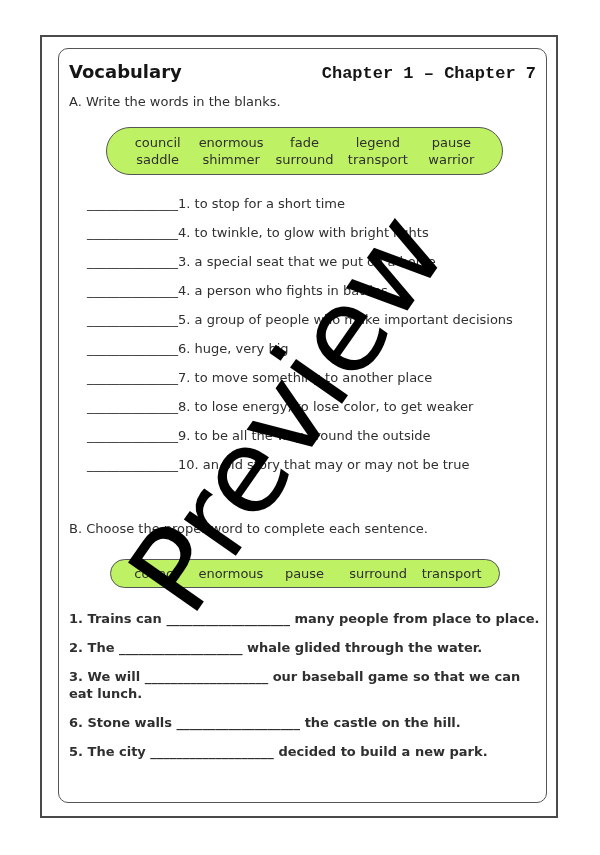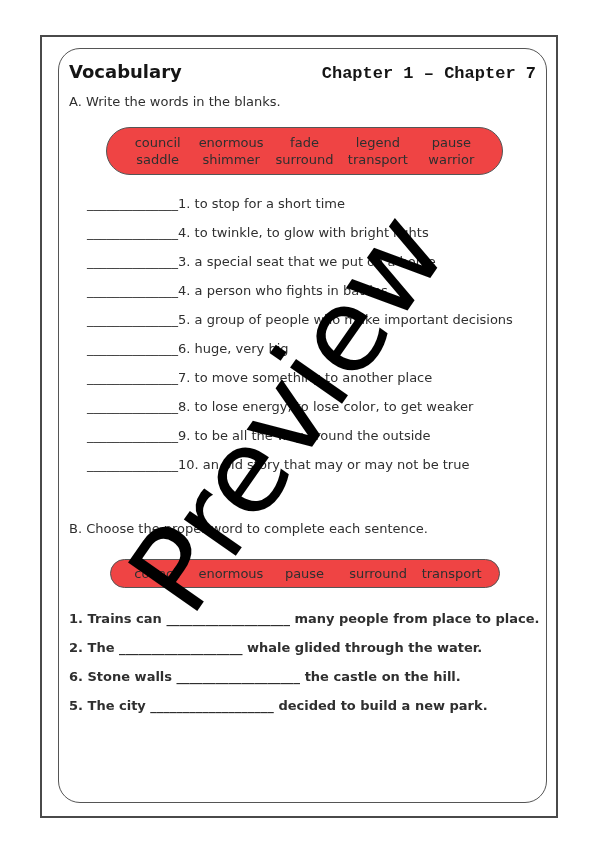--- a/index.html
+++ b/index.html
@@ -16,40 +16,40 @@
   .outer-border {
     position: absolute;
     left: 40px; top: 35px; right: 42px; bottom: 37px;
     border: 2px solid #4a4a4a;
     background: #fff;
   }
   .inner-frame {
     position: absolute;
     left: 58px; top: 48px; right: 53px; bottom: 52px;
     border: 1px solid #555;
-    border-radius: 22px;
+    border-radius: 10px;
     padding: 12px 6px 0 10px;
     background: #fff;
     overflow: hidden;
   }
 
   .header {
     display: flex; justify-content: space-between; align-items: baseline;
     margin-bottom: 8px;
     line-height: 22px;
     padding-right: 4px;
   }
   .title { font-size: 18px; font-weight: bold; color: #151515; }
   .chapter { font-size: 17px; font-weight: bold; color: #151515; font-family: Liberation Mono, monospace; }
 
   .instruction { font-size: 13px; line-height: 17px; color: #2f2f2f; }
 
   .word-bank {
     border: 1px solid #555;
-    background: #ef4444;
+    background: #bef264;
     text-align: center;
     font-size: 13px;
     line-height: 17px;
     color: #2f2f2f;
   }
   .word-bank .bank-row {
     display: grid;
     grid-template-columns: repeat(5, 1fr);
   }
   .word-bank-a {
@@ -148,20 +148,25 @@
         <span>1. Trains can</span>
         <span class="blank-text">___________________</span>
         <span>many people from place to place.</span>
       </p>
       <p class="sentence">
         <span>2. The</span>
         <span class="blank-text">___________________</span>
         <span>whale glided through the water.</span>
       </p>
       <p class="sentence">
+        <span>3. We will</span>
+        <span class="blank-text">___________________</span>
+        <span>our baseball game so that we can eat lunch.</span>
+      </p>
+      <p class="sentence">
         <span>6. Stone walls</span>
         <span class="blank-text">___________________</span>
         <span>the castle on the hill.</span>
       </p>
       <p class="sentence">
         <span>5. The city</span>
         <span class="blank-text">___________________</span>
         <span>decided to build a new park.</span>
       </p>
     </div>

